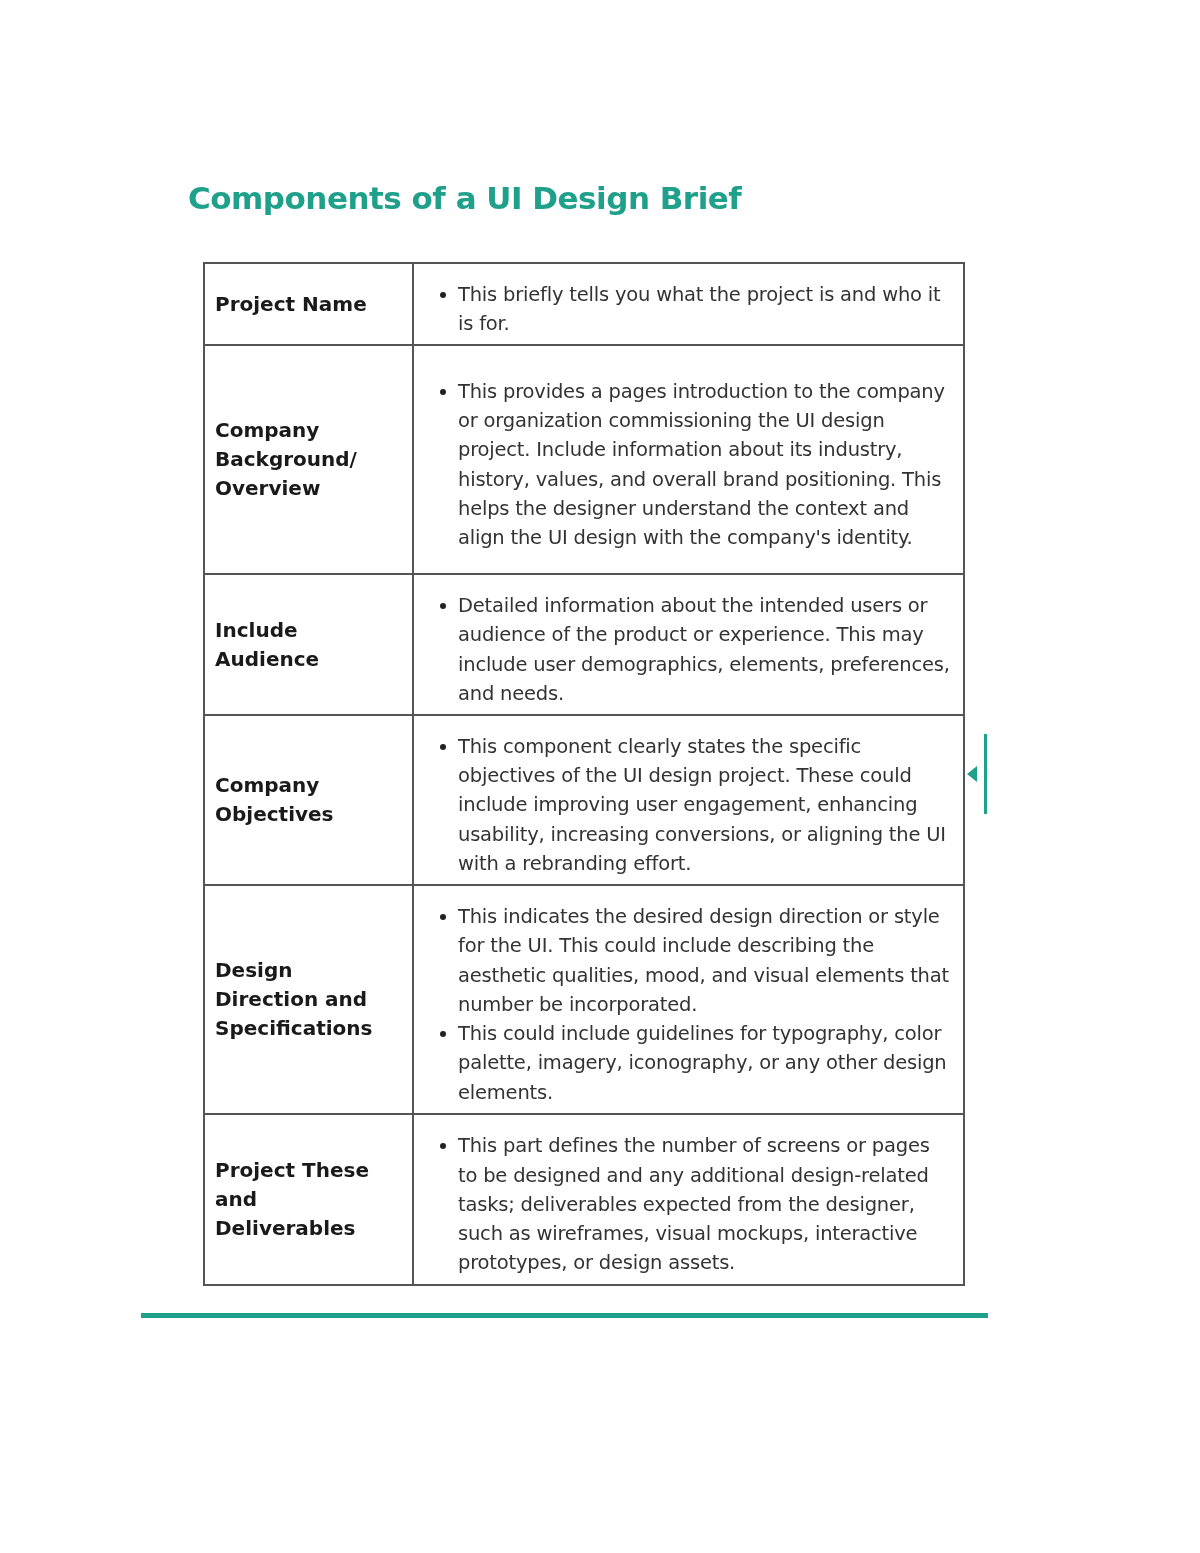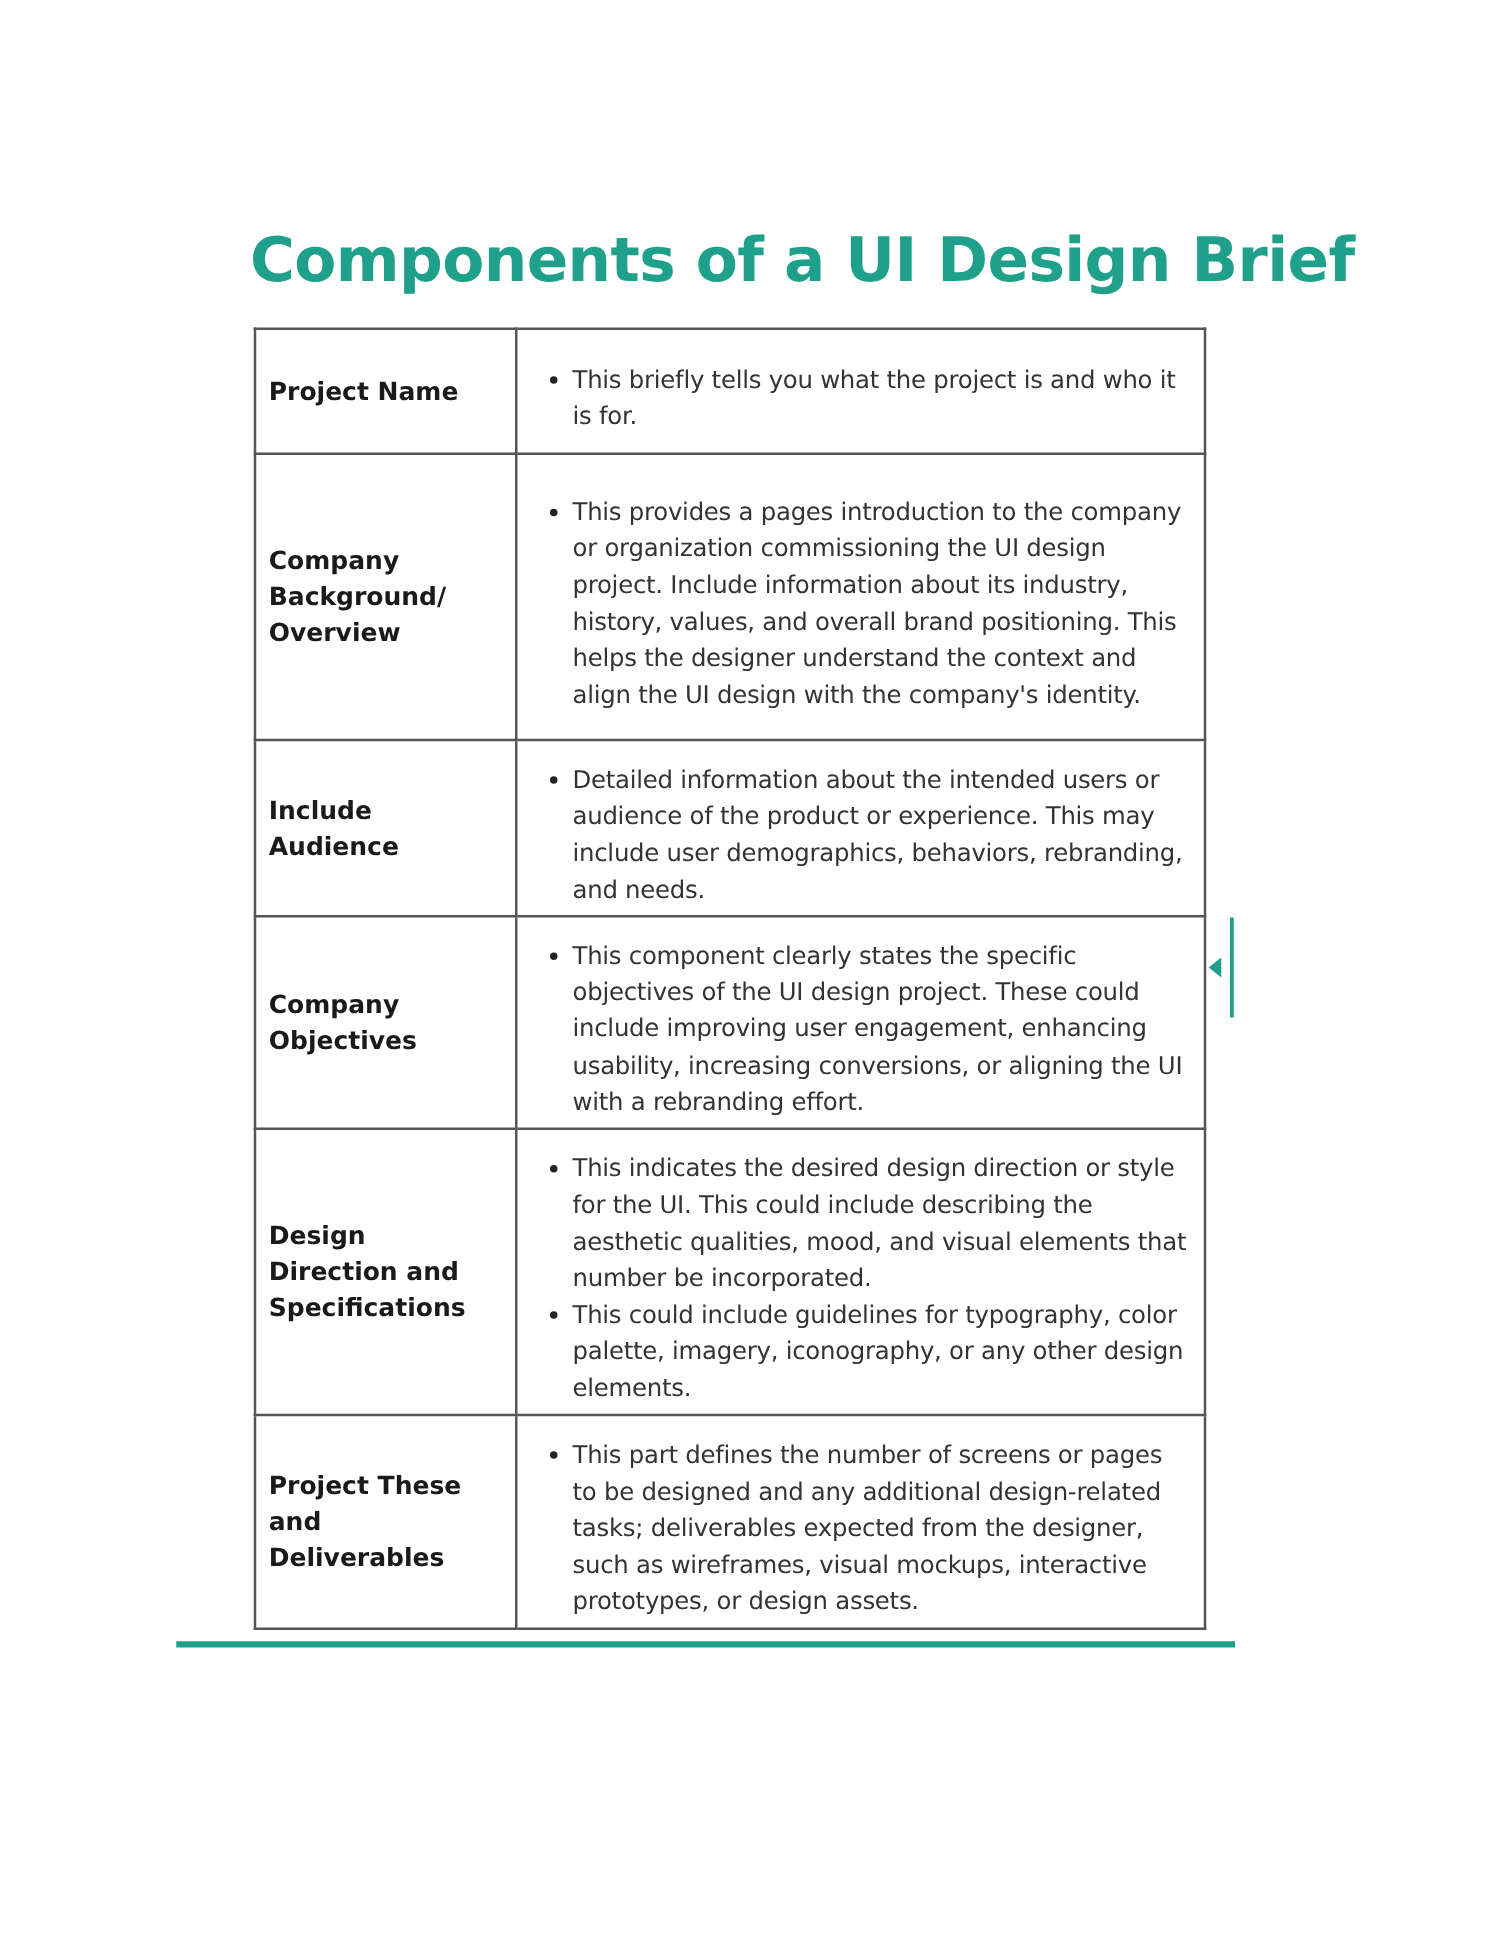--- a/index.html
+++ b/index.html
@@ -1,19 +1,19 @@
 <!DOCTYPE html>
 <html><head>
 <meta charset="utf-8">
 <style>
   html, body { margin: 0; padding: 0; background: #ffffff; }
   body { width: 1200px; height: 1553px; position: relative; overflow: hidden; font-family: "Liberation Sans", sans-serif; }
   .title {
-    position: absolute; left: 200px; top: 180px; width: 800px;
-    font-family: "DejaVu Sans", sans-serif; font-weight: bold; font-size: 49px;
+    position: absolute; left: 188px; top: 180px; width: 800px;
+    font-family: "DejaVu Sans", sans-serif; font-weight: bold; font-size: 31px;
     color: #1fa08a; letter-spacing: -0.5px; margin: 0; white-space: nowrap;
   }
   table.brief {
     position: absolute; left: 203px; top: 262px; width: 762px;
     border-collapse: collapse; table-layout: fixed;
   }
   table.brief td { border: 2px solid #555; vertical-align: middle; }
   td.label {
     width: 187px; padding: 0 10px;
     font-family: "DejaVu Sans", sans-serif; font-weight: bold; font-size: 20px;
@@ -35,41 +35,41 @@
     border-top: 8px solid transparent; border-bottom: 8px solid transparent; border-right: 10px solid #1fa08a; }
   .bottom-rule { position: absolute; left: 141px; top: 1313px; width: 847px; height: 5px; background: #1fa08a; }
 </style>
 </head>
 <body>
 
 <h1 class="title">Components of a UI Design Brief</h1>
 
 <table class="brief">
   <tbody>
-    <tr style="height:100px">
+    <tr style="height:82px">
       <td class="label">Project Name</td>
       <td class="desc">
         <ul>
             <li>This briefly tells you what the project is and who it is for.</li>
           </ul>
       </td>
     </tr>
     <tr style="height:229px">
       <td class="label">Company Background/ Overview</td>
       <td class="desc">
         <ul>
             <li>This provides a pages introduction to the company or organization commissioning the UI design project. Include information about its industry, history, values, and overall brand positioning. This helps the designer understand the context and align the UI design with the company's identity.</li>
           </ul>
       </td>
     </tr>
     <tr style="height:141px">
       <td class="label">Include Audience</td>
       <td class="desc">
         <ul>
-            <li>Detailed information about the intended users or audience of the product or experience. This may include user demographics, behaviors, rebranding, and needs.</li>
+            <li>Detailed information about the intended users or audience of the product or experience. This may include user demographics, elements, preferences, and needs.</li>
           </ul>
       </td>
     </tr>
     <tr style="height:170px">
       <td class="label">Company Objectives</td>
       <td class="desc">
         <ul>
             <li>This component clearly states the specific objectives of the UI design project. These could include improving user engagement, enhancing usability, increasing conversions, or aligning the UI with a rebranding effort.</li>
           </ul>
       </td>

